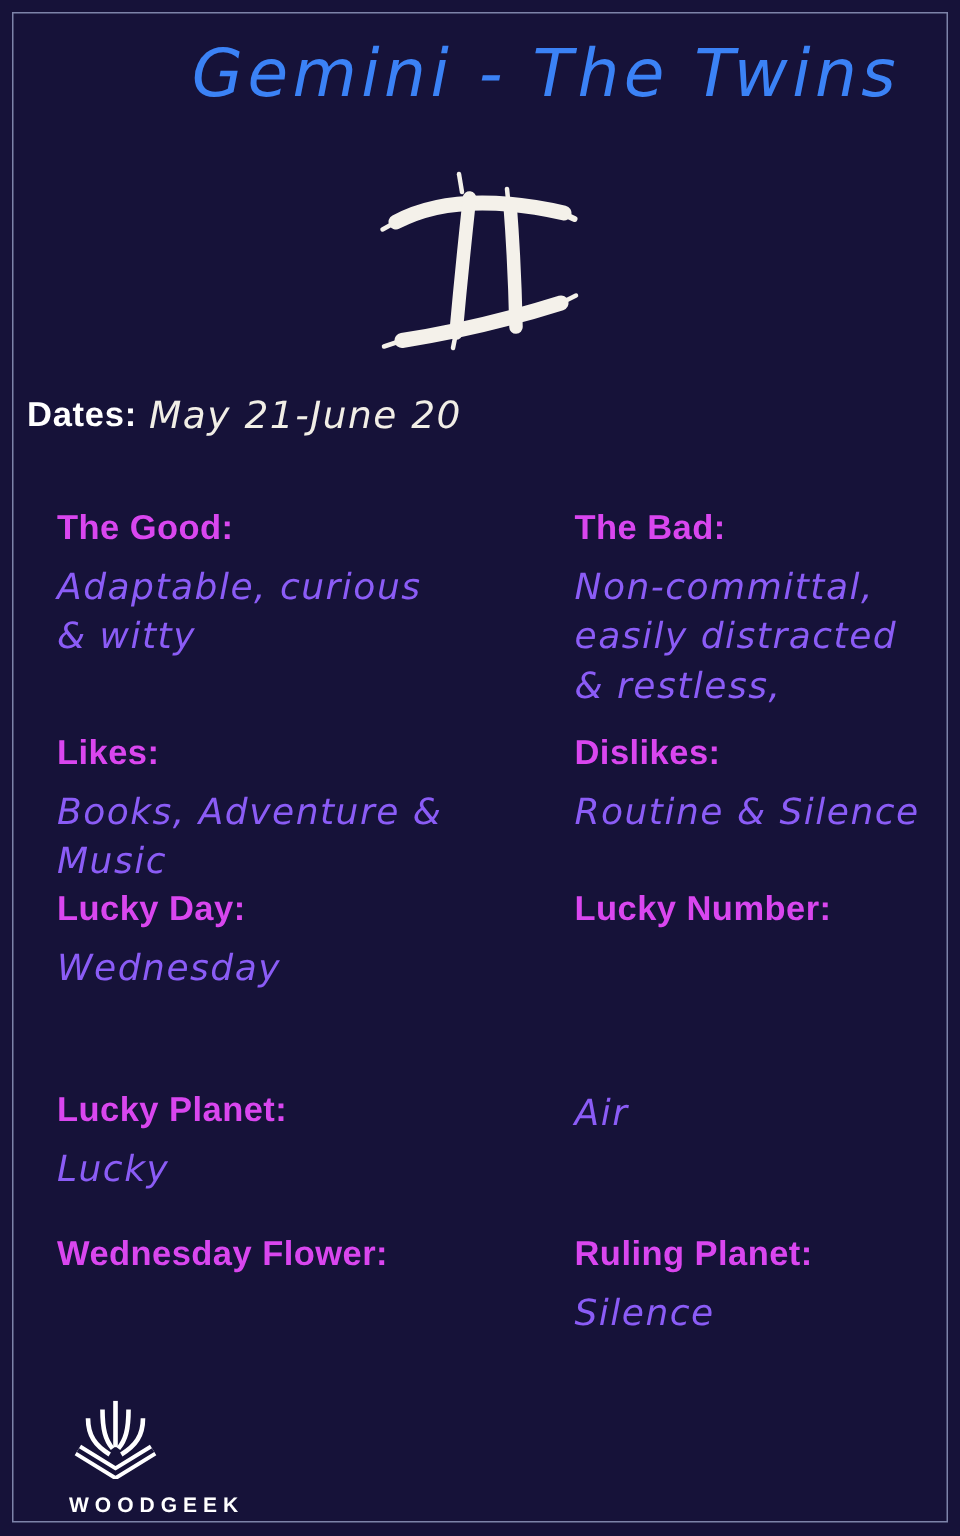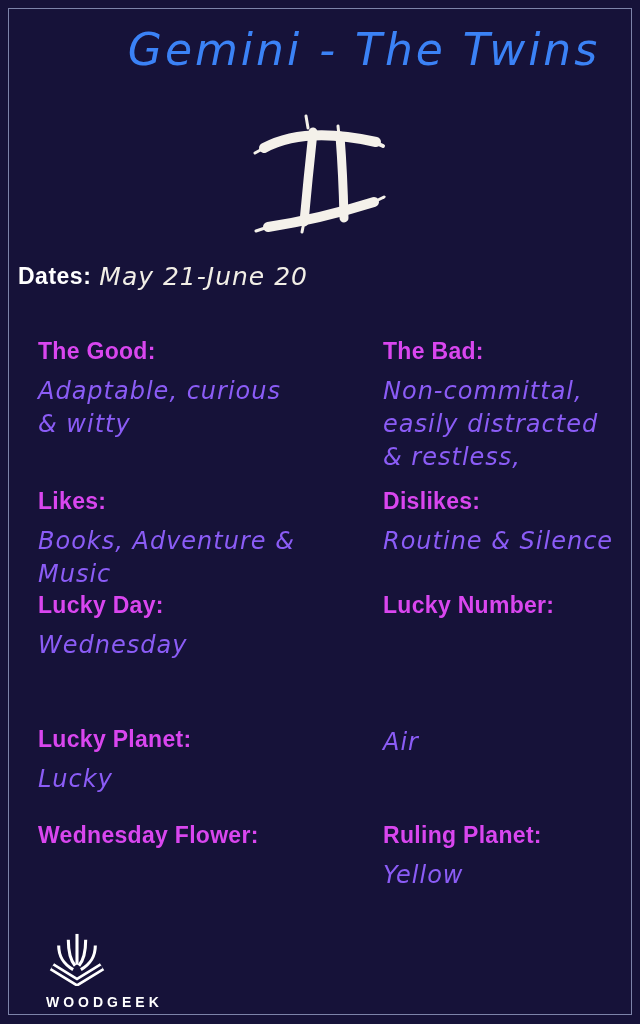--- a/index.html
+++ b/index.html
@@ -138,21 +138,21 @@
 </div>
 <div class="cell c-r r4">
   <div class="value script">Air</div>
 </div>
 
 <div class="cell c-l r5">
   <div class="label">Wednesday Flower:</div>
 </div>
 <div class="cell c-r r5">
   <div class="label">Ruling Planet:</div>
-  <div class="value script">Yellow</div>
+  <div class="value script">Silence</div>
 </div>
 
 <div class="footer">
   <span>
     <svg width="62" height="54" viewBox="0 0 64 56" fill="none" xmlns="http://www.w3.org/2000/svg">
       <g stroke="#ffffff" stroke-width="3.2" fill="none" stroke-linecap="butt">
         <path d="M32,2 L32,34"></path>
         <path d="M23,8 C23,22 25,29 30,35"></path>
         <path d="M41,8 C41,22 39,29 34,35"></path>
         <path d="M13,14 C13,26 18,33 28,39"></path>

